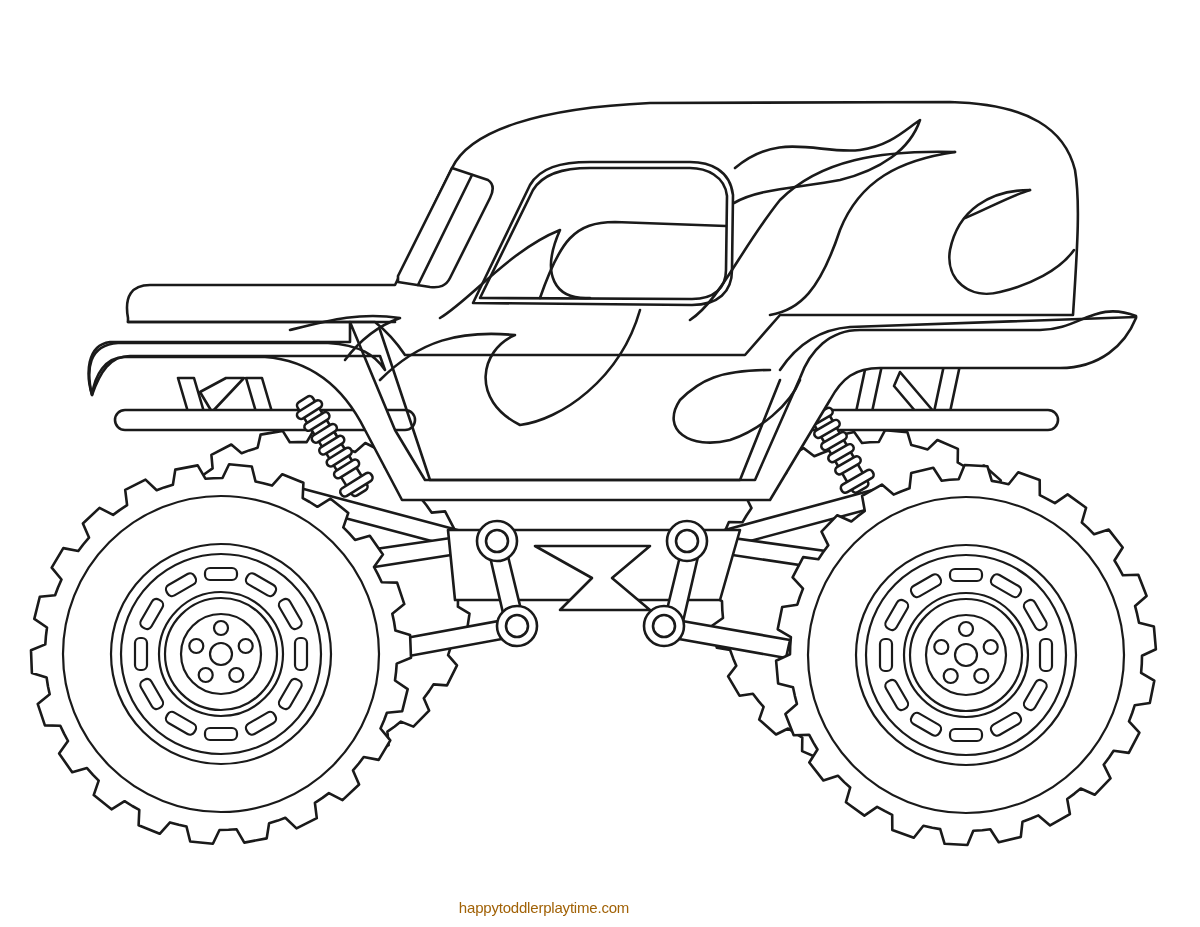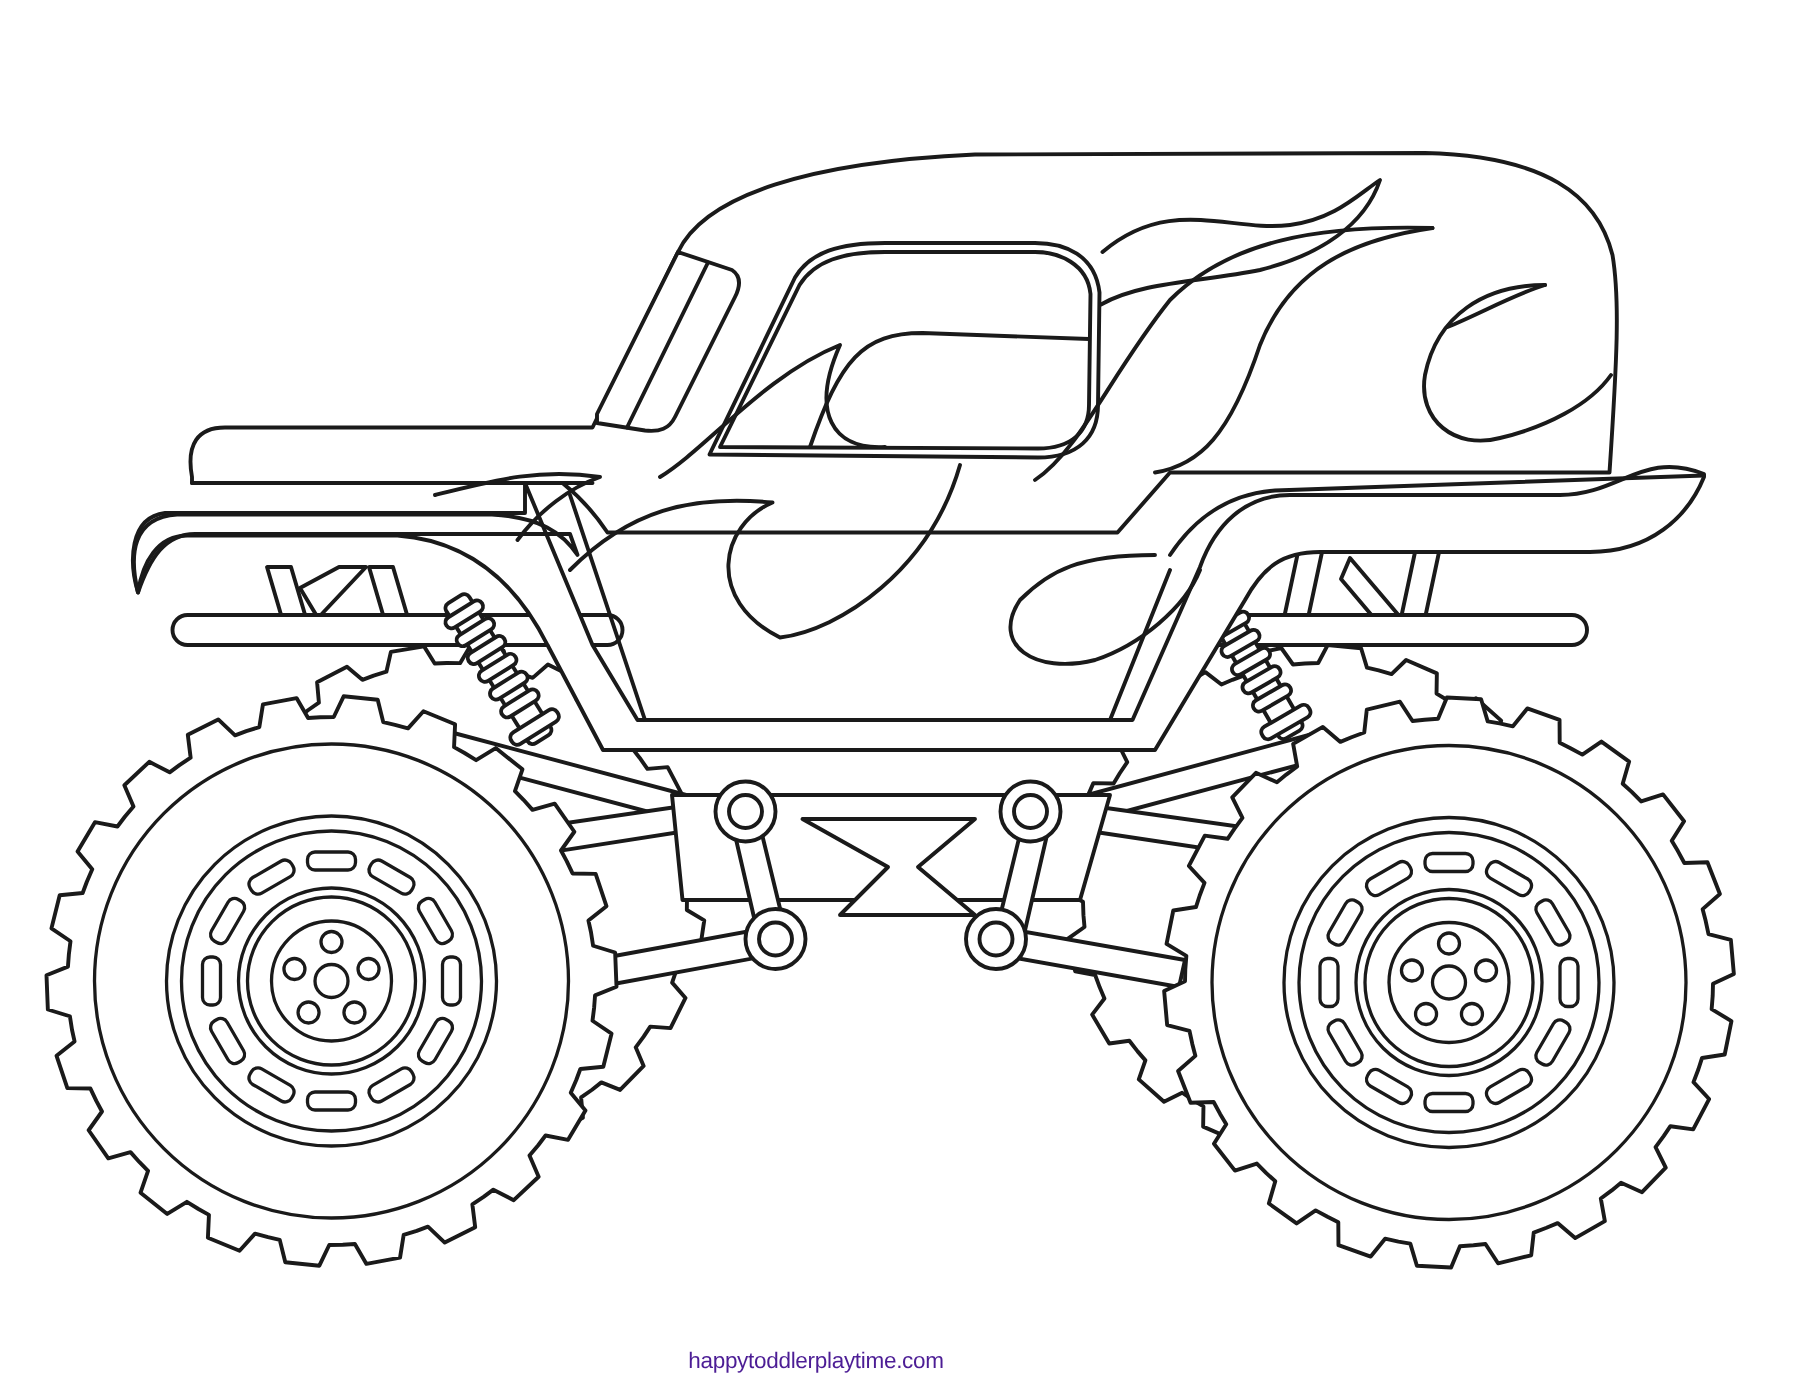--- a/index.html
+++ b/index.html
@@ -4,21 +4,21 @@
   <style>
     html, body { margin: 0; padding: 0; background: #ffffff; }
     body { width: 1200px; height: 927px; position: relative; overflow: hidden; }
     .page { position: absolute; left: 0; top: 0; width: 1200px; height: 927px; background: #ffffff; }
     svg.art { position: absolute; left: 0; top: 0; width: 1200px; height: 927px; }
     .ln { fill: #ffffff; stroke: #1a1a1a; stroke-width: 2.6; stroke-linejoin: round; stroke-linecap: round; }
     .ln-thin { fill: none; stroke: #1a1a1a; stroke-width: 2.2; stroke-linejoin: round; stroke-linecap: round; }
     .ln-open { fill: none; stroke: #1a1a1a; stroke-width: 2.6; stroke-linejoin: round; stroke-linecap: round; }
     .watermark {
       position: absolute; left: 0; width: 1088px; top: 899px; text-align: center;
-      font-family: "Liberation Sans", sans-serif; font-size: 15px; color: #4c1d95;
+      font-family: "Liberation Sans", sans-serif; font-size: 15px; color: #a16207;
       letter-spacing: -0.2px;
     }
   </style>
 </head>
 <body>
 
 <div class="page">
   <svg class="art" viewBox="0 0 1200 927" xmlns="http://www.w3.org/2000/svg">
     <defs>
       

